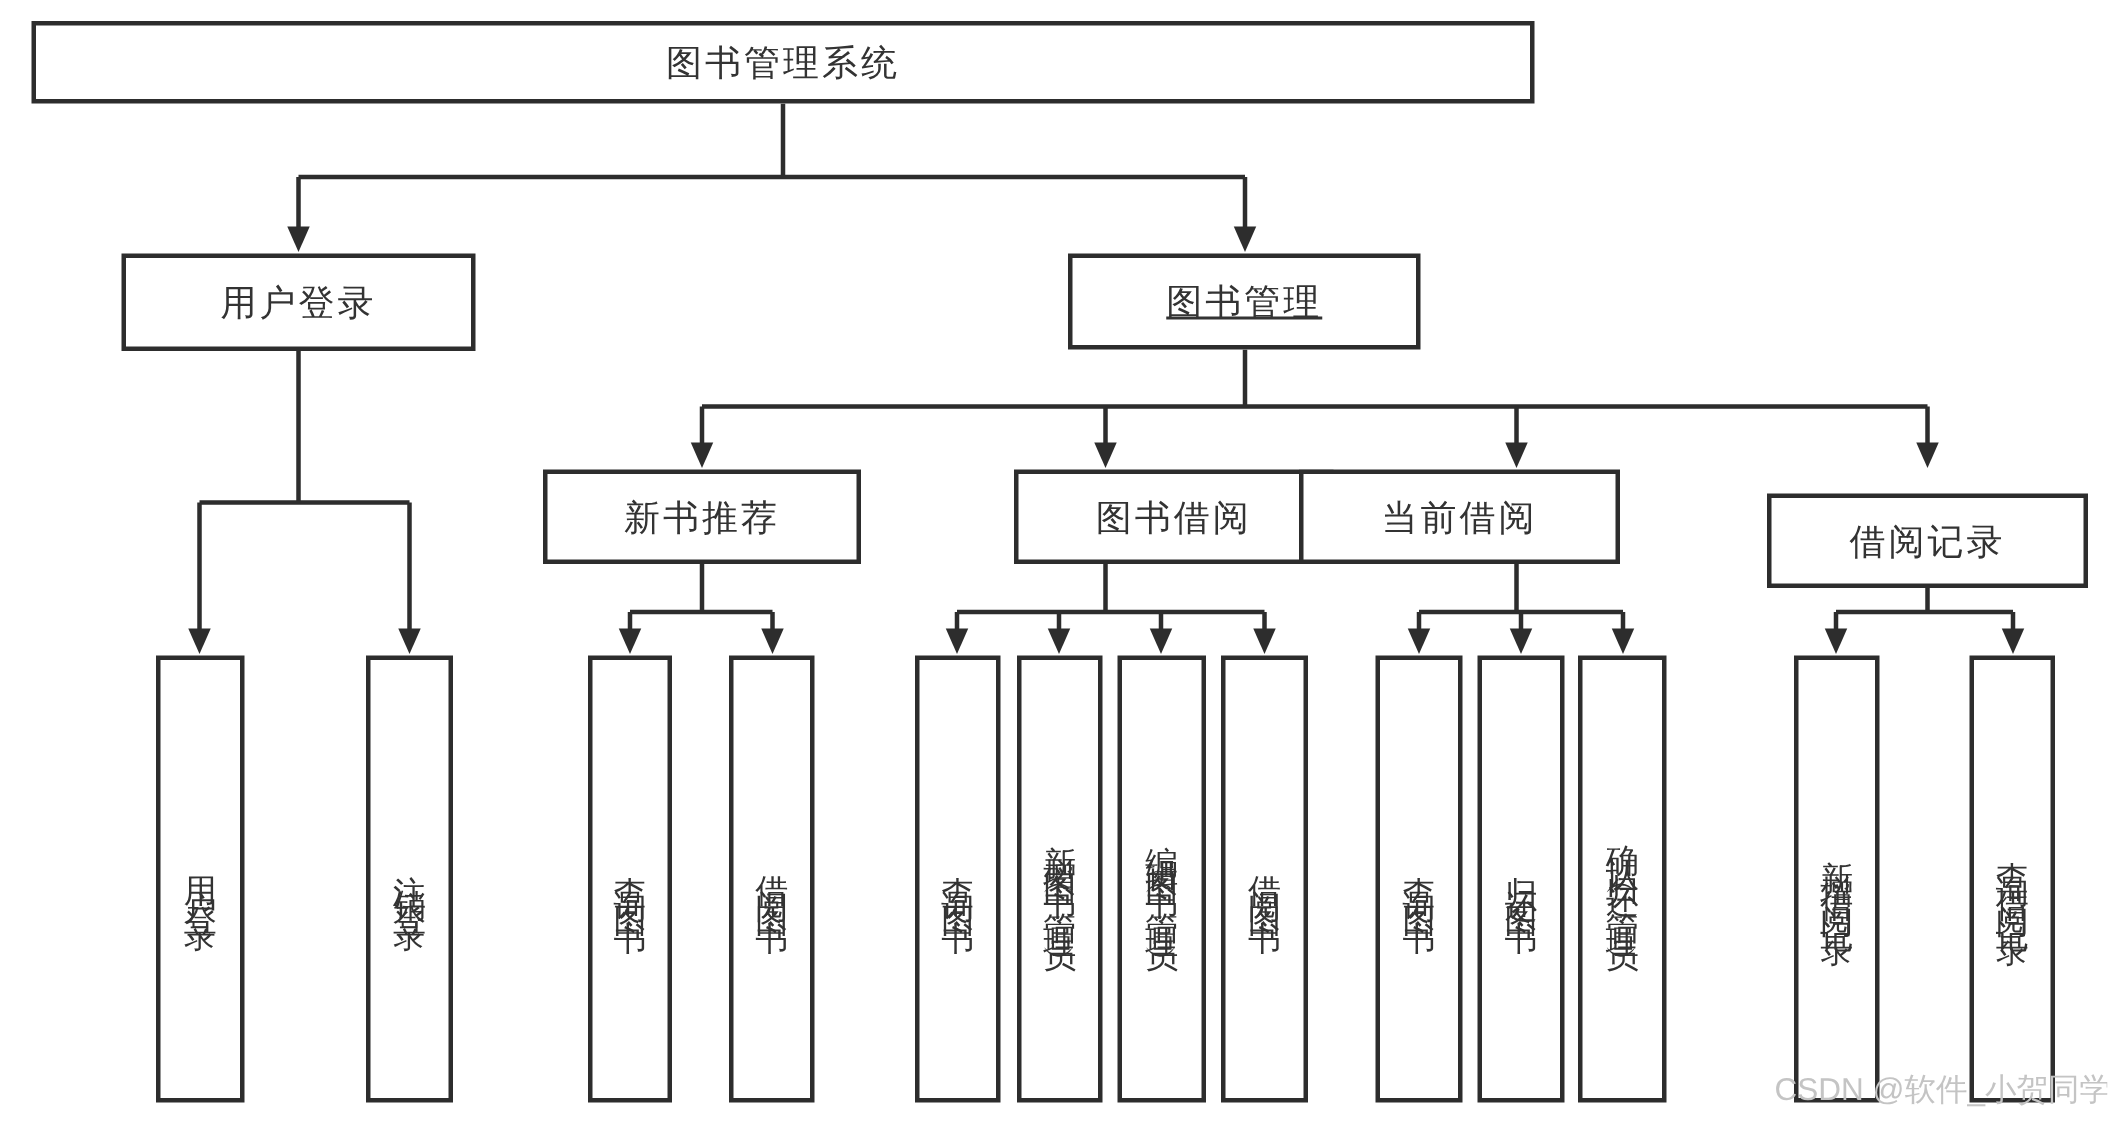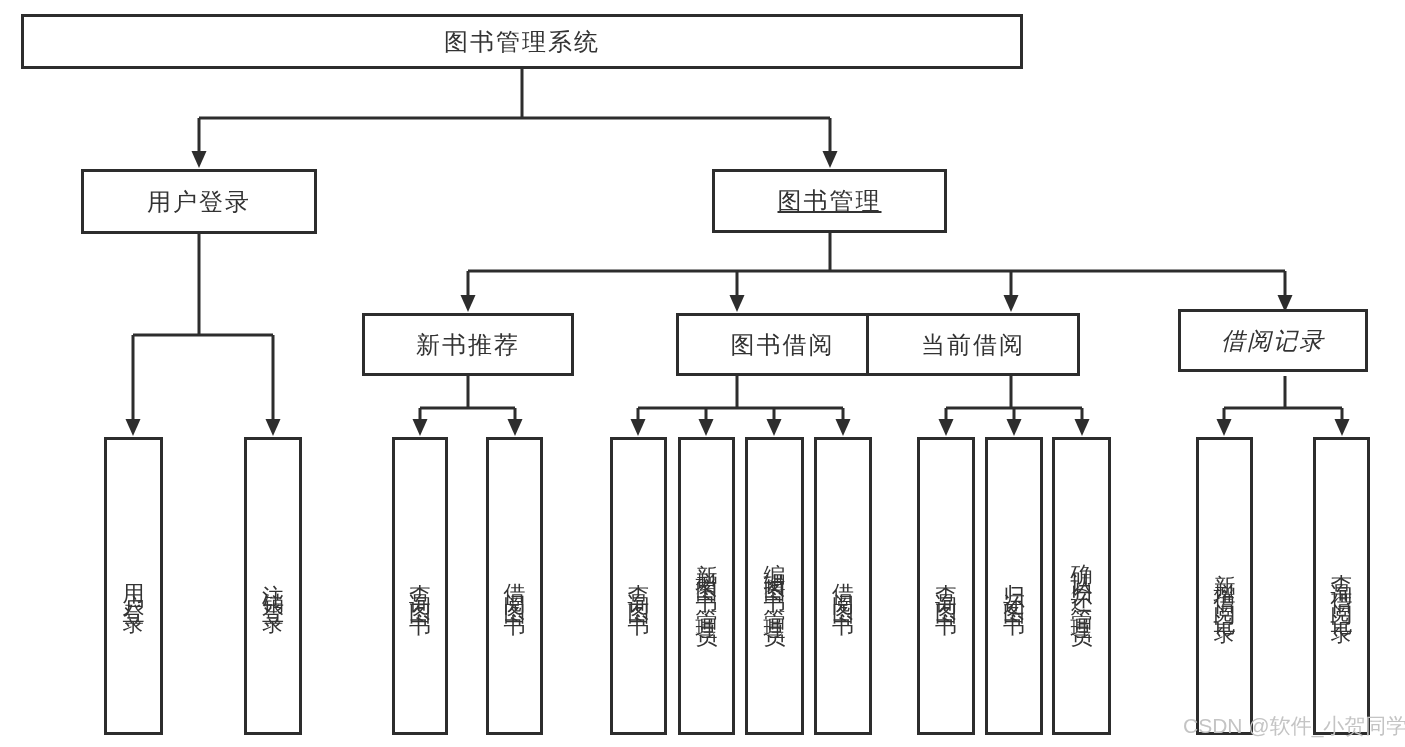--- a/index.html
+++ b/index.html
@@ -140,21 +140,21 @@
 
   <div class="node h-node" style="left:362px; top:313px; width:212px; height:63px;">
     <span class="label">新书推荐</span>
   </div>
   <div class="node h-node" style="left:629px; top:313px; width:213px; height:63px;margin-left:47px;">
     <span class="label">图书借阅</span>
   </div>
   <div class="node h-node" style="left:866px; top:313px; width:214px; height:63px;">
     <span class="label">当前借阅</span>
   </div>
-  <div class="node h-node" style="left:1178px; top:309px; width:190px; height:63px;font-style:italic;">
+  <div class="node h-node" style="left:1178px; top:329px; width:214px; height:63px;">
     <span class="label">借阅记录</span>
   </div>
 
   <div class="node leaf" style="left:104px; top:437px; width:59px; height:298px;">
     <span class="label">用户登录</span>
   </div>
   <div class="node leaf" style="left:244px; top:437px; width:58px; height:298px;">
     <span class="label">注销登录</span>
   </div>
 

